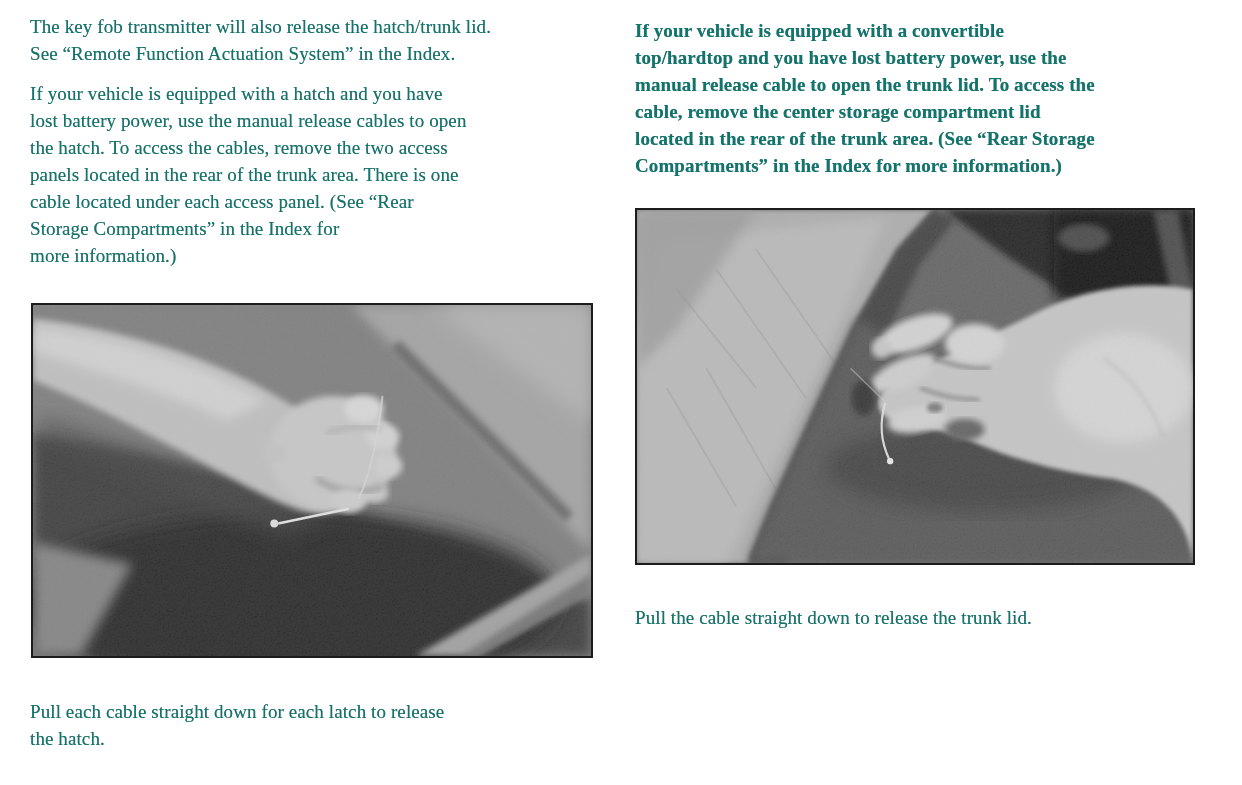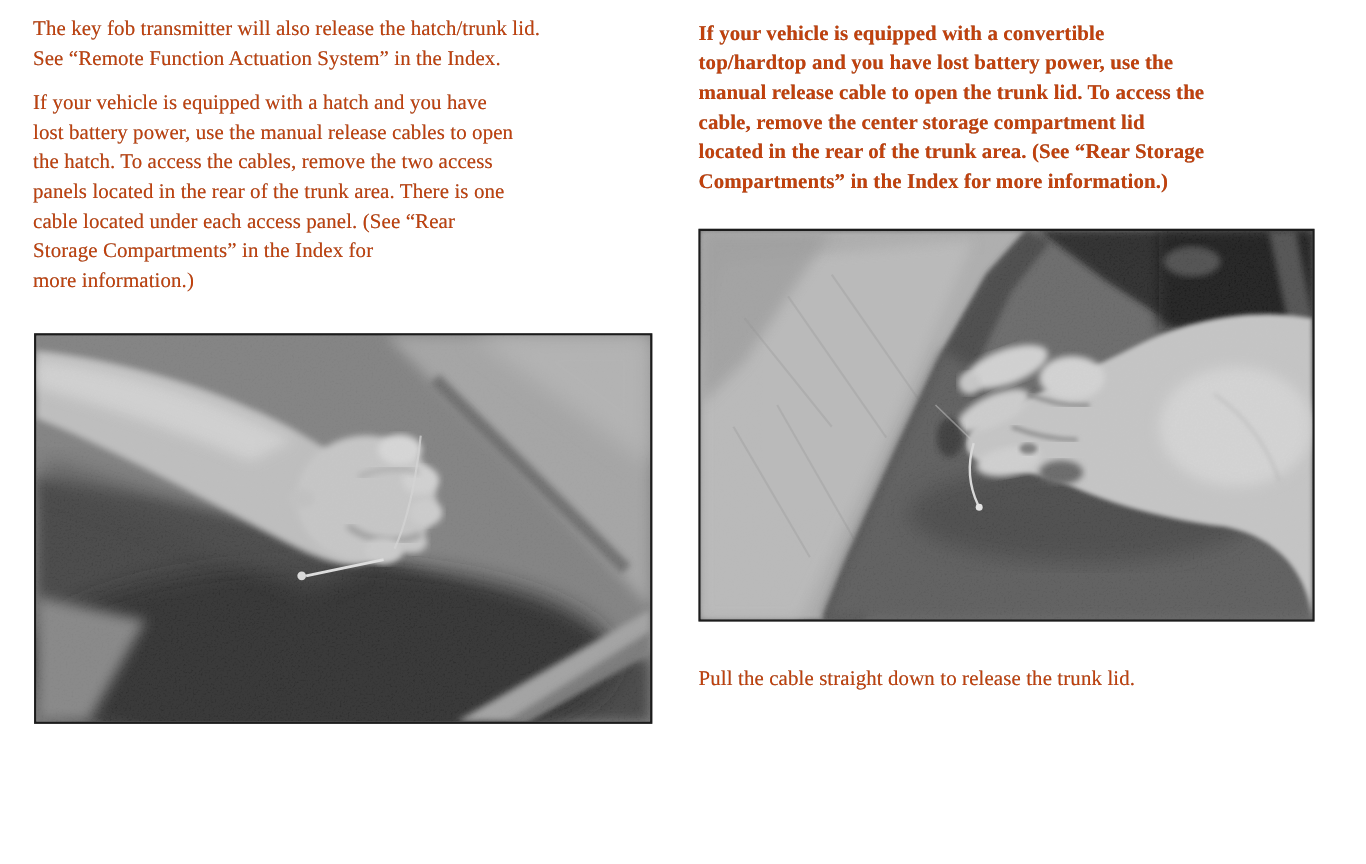--- a/index.html
+++ b/index.html
@@ -1,18 +1,18 @@
 <!DOCTYPE html>
 <html><head>
 <meta charset="utf-8">
 <style>
   html,body{margin:0;padding:0;background:#ffffff;}
   .page{
     position:relative;width:1242px;height:785px;background:#ffffff;
-    font-family:"Liberation Serif","DejaVu Serif",serif;color:#c2410c;
+    font-family:"Liberation Serif","DejaVu Serif",serif;color:#0f766e;
     overflow:hidden;
   }
   .col{position:absolute;}
   .col-left{left:30px;top:13px;width:578px;}
   .col-right{left:635px;top:17px;width:585px;font-weight:bold;}
   .para{
     margin:0 0 13px 0;font-size:19px;line-height:27px;
     white-space:pre-line;letter-spacing:0.1px;
     text-shadow:0 0 0.4px rgba(20,20,20,0.45);
   }
@@ -97,20 +97,22 @@
       </g>
       <g>
         <path d="M352,92 C348,130 340,170 328,196" stroke="#d8d8d8" stroke-width="2" fill="none" opacity="0.75"></path>
         <path d="M318,206 L247,221" stroke="#e4e4e4" stroke-width="2.5" fill="none"></path>
         <circle cx="243" cy="221" r="4" fill="#e0e0e0"></circle>
       </g>
       <rect width="562" height="355" filter="url(#grain)" opacity="0.16"></rect>
     </svg>
   </figure>
 
+  <p class="para caption-left">Pull each cable straight down for each latch to release
+the hatch.</p>
 
   <section class="col col-right">
     <p class="para">If your vehicle is equipped with a convertible
 top/hardtop and you have lost battery power, use the
 manual release cable to open the trunk lid. To access the
 cable, remove the center storage compartment lid
 located in the rear of the trunk area. (See “Rear Storage
 Compartments” in the Index for more information.)</p>
   </section>
 

